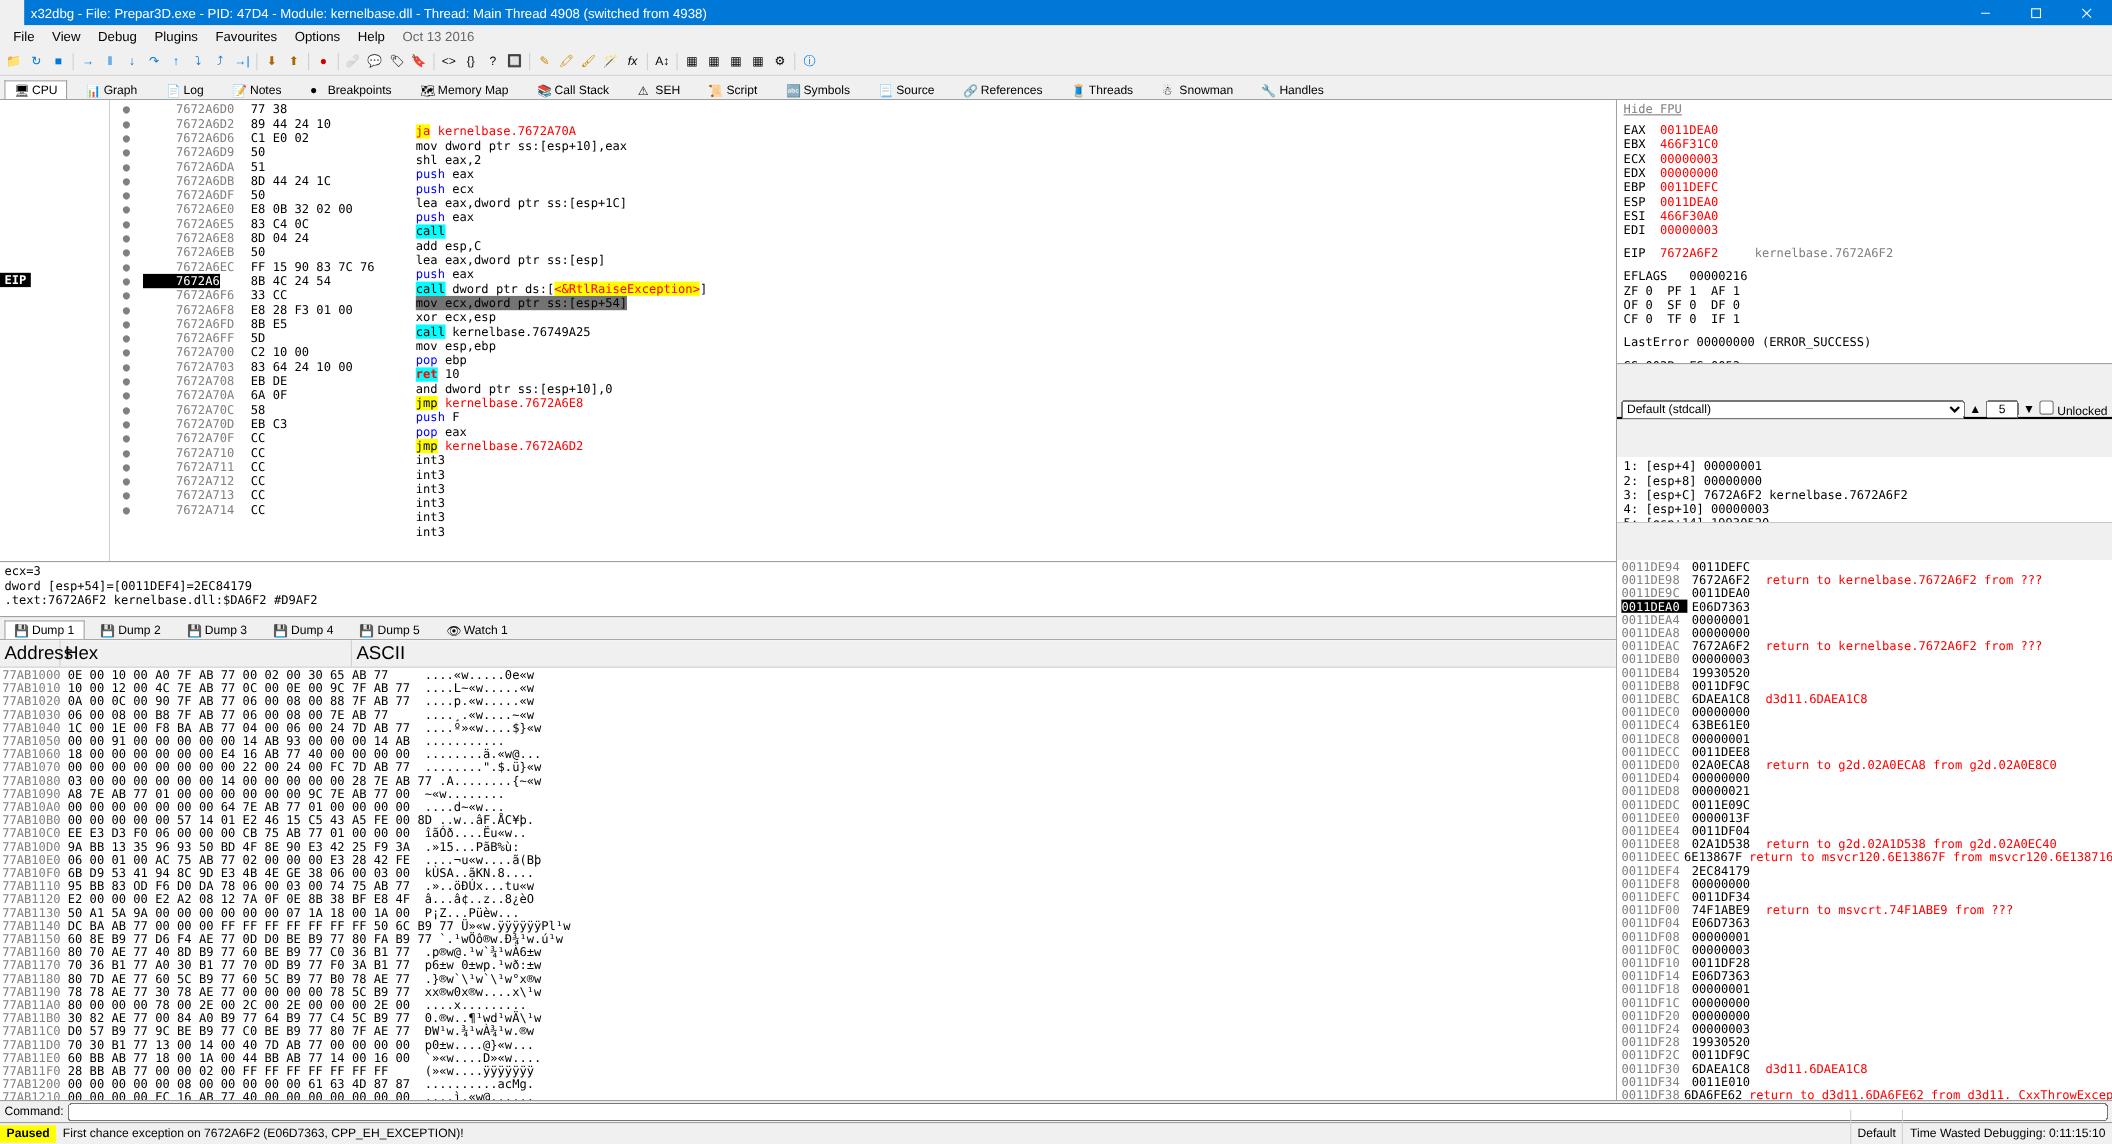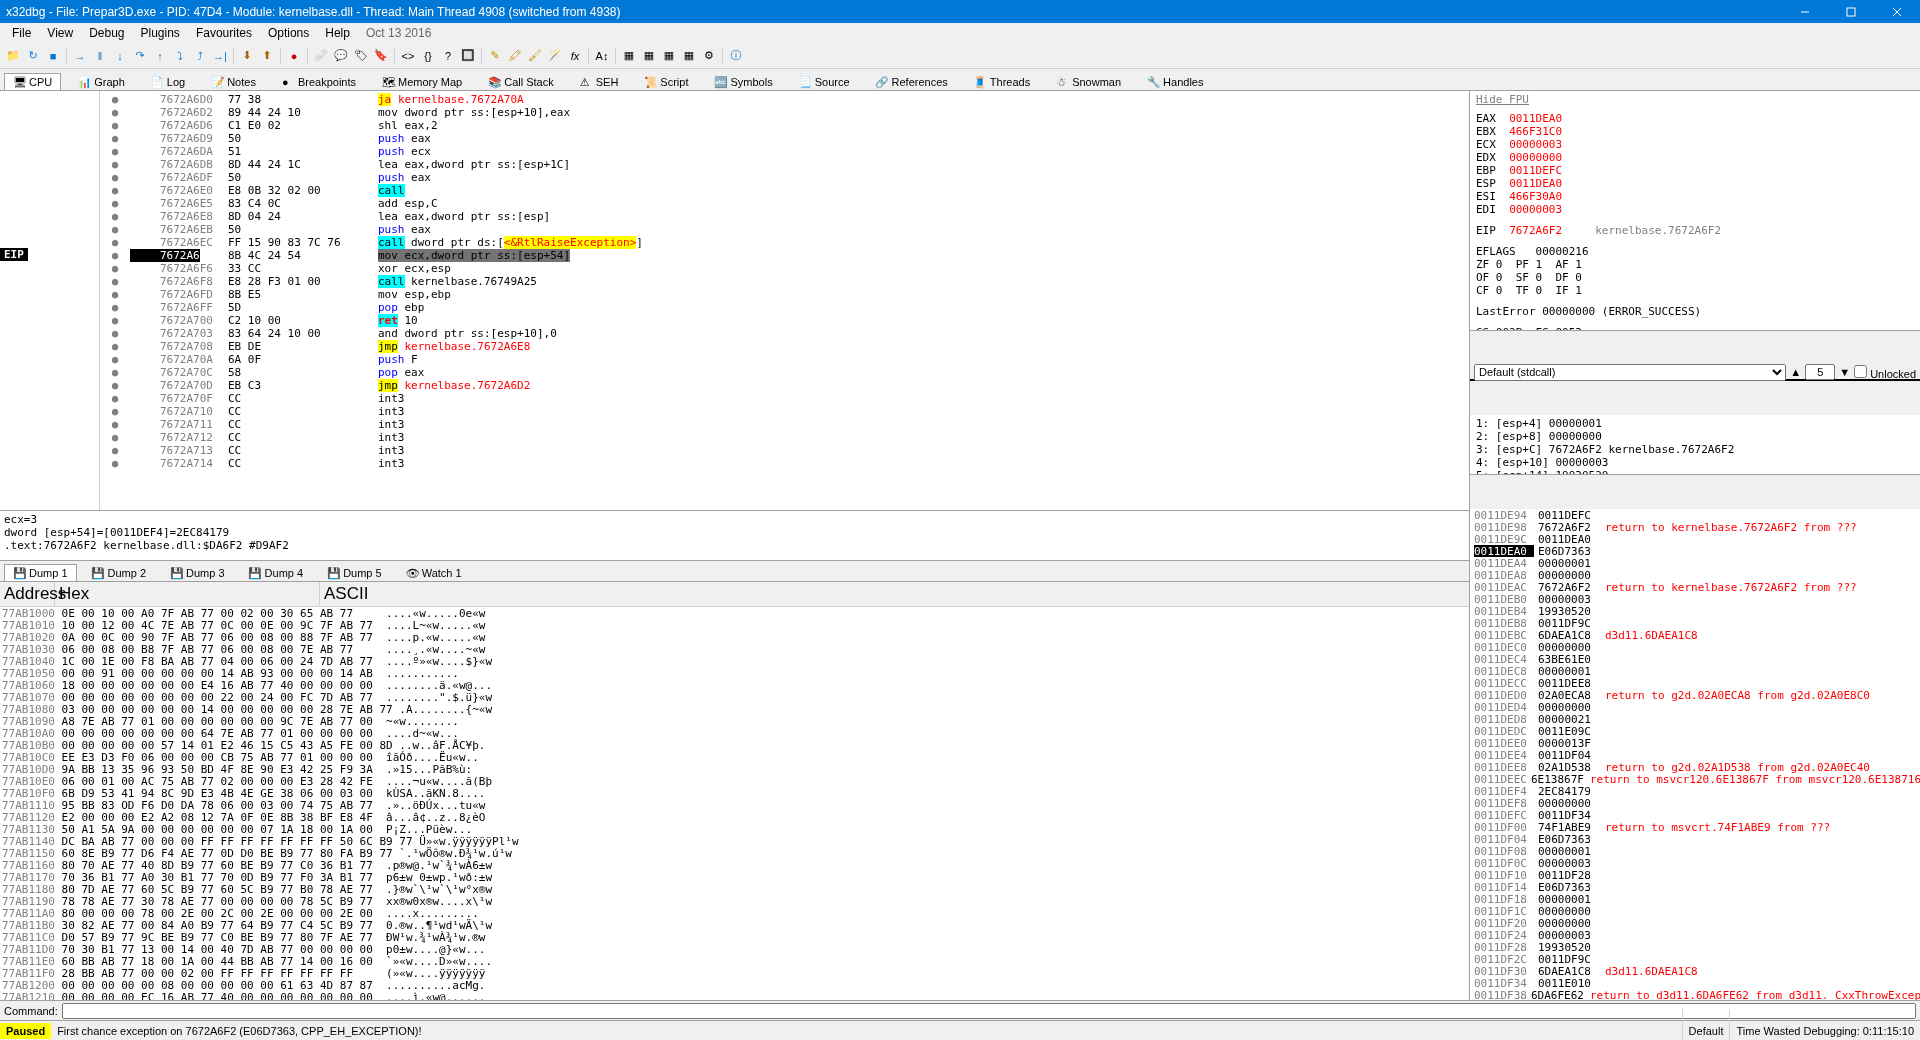--- a/index.html
+++ b/index.html
@@ -1,17 +1,17 @@
 <!DOCTYPE html>
 <html><head>
 <meta charset="utf-8">
 <style>
 * { margin:0; padding:0; box-sizing:border-box; }
 body { font-family:"Segoe UI",Tahoma,sans-serif; font-size:11px; background:#f0f0f0; overflow:hidden; height:100vh; display:flex; flex-direction:column; }
-.titlebar { background:#0078d7; color:#fff; height:23px; display:flex; align-items:center; padding-left:6px; font-size:12px; }
+.titlebar { background:#0078d7; color:#fff; height:23px; display:flex; align-items:center; padding-left:6px; font-size:12px;margin-left:22px; }
 .titlebar-text { flex:1; }
 .win-btns { display:flex; }
 .win-btn { width:46px; height:23px; display:flex; align-items:center; justify-content:center; color:#fff; background:#0078d7; cursor:pointer; }
 .win-btn svg { width:10px; height:10px; }
 .menubar { background:#f0f0f0; height:20px; display:flex; align-items:center; padding:0 4px; font-size:12px; }
 .menubar-item { padding:2px 8px; cursor:pointer; }
 .date-item { padding:2px 8px; color:#666; }
 .toolbar { background:#f0f0f0; height:26px; display:flex; align-items:center; padding:0 4px; gap:2px; border-bottom:1px solid #d0d0d0; }
 .tb-btn { width:18px; height:18px; display:flex; align-items:center; justify-content:center; cursor:pointer; border-radius:2px; }
 .tb-sep { width:1px; height:16px; background:#d0d0d0; margin:0 2px; }
@@ -22,21 +22,21 @@
 .main { flex:1; display:flex; overflow:hidden; }
 .left-pane { flex:1; display:flex; flex-direction:column; border-right:1px solid #a0a0a0; overflow:hidden; }
 .disasm-area { flex:1; display:flex; background:#fff; overflow:hidden; position:relative; }
 .gutter { width:100px; background:#fff; border-right:1px solid #d0d0d0; font-family:Consolas,monospace; font-size:11px; padding-top:2px; position:relative; }
 .gut-lbl { color:#fff; background:#000; position:absolute; left:0; top:106px; font-size:11px; padding:0 4px; font-weight:bold; }
 .disasm { flex:1; font-family:Consolas,monospace; font-size:11px; overflow-x:auto; overflow-y:hidden; white-space:nowrap; padding-top:2px; }
 .dline { height:13px; display:flex; }
 .daddr { color:#808080; width:70px; padding-left:30px; }
 .daddr.cur { background:#000; color:#fff; }
 .dbytes { color:#000; width:150px;margin-left:28px; }
-.dinst { color:#000; }
+.dinst { color:#000;margin-top:20px; }
 .hl-ja { background:#ffff00; color:#ff0000; }
 .hl-call { background:#00ffff; }
 .hl-jmp { background:#ffff00; }
 .hl-ret { background:#00ffff; color:#ff0000; font-weight:bold; }
 .hl-push { color:#0000ff; }
 .hl-str { background:#ffff00; color:#ff0000; }
 .hl-cur { background:#737373; }
 .bullet { color:#808080; width:30px; text-align:center; display:inline-block; }
 .info-area { height:50px; background:#fff; border-top:1px solid #a0a0a0; font-family:Consolas,monospace; font-size:11px; padding:2px 4px; }
 .bottom-tabs { height:22px; background:#f0f0f0; display:flex; align-items:flex-end; padding:0 4px; gap:6px; border-top:1px solid #a0a0a0; border-bottom:1px solid #a0a0a0; }

